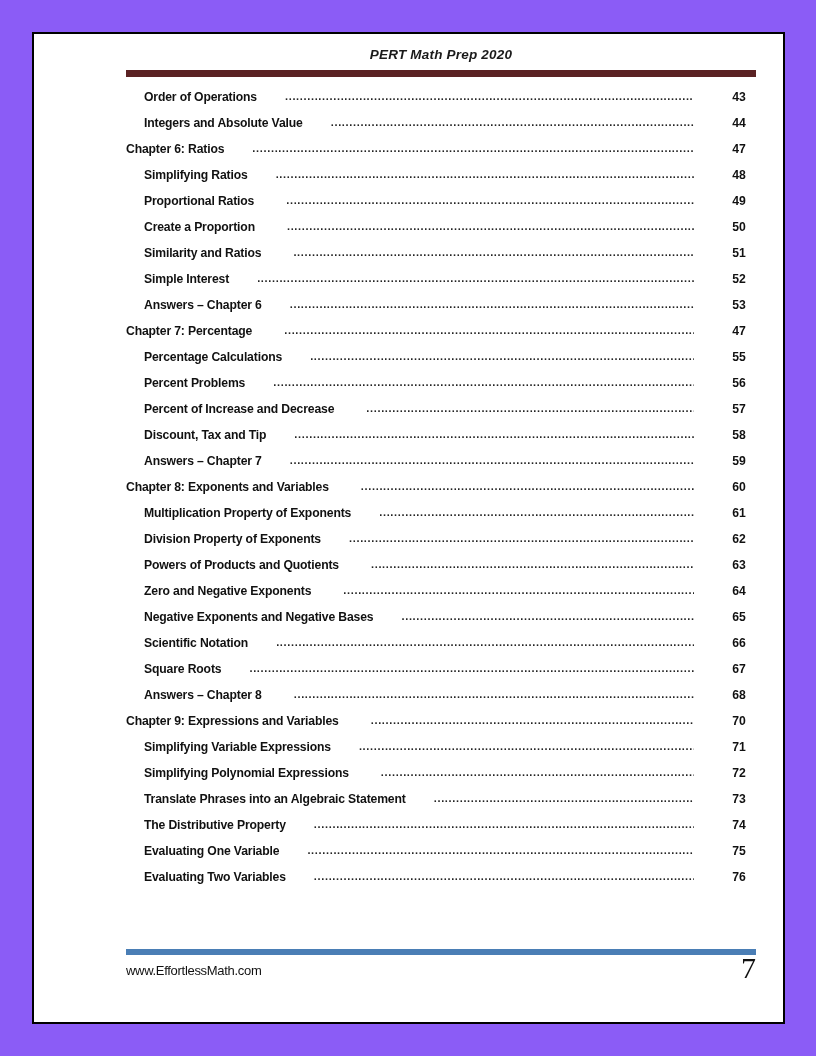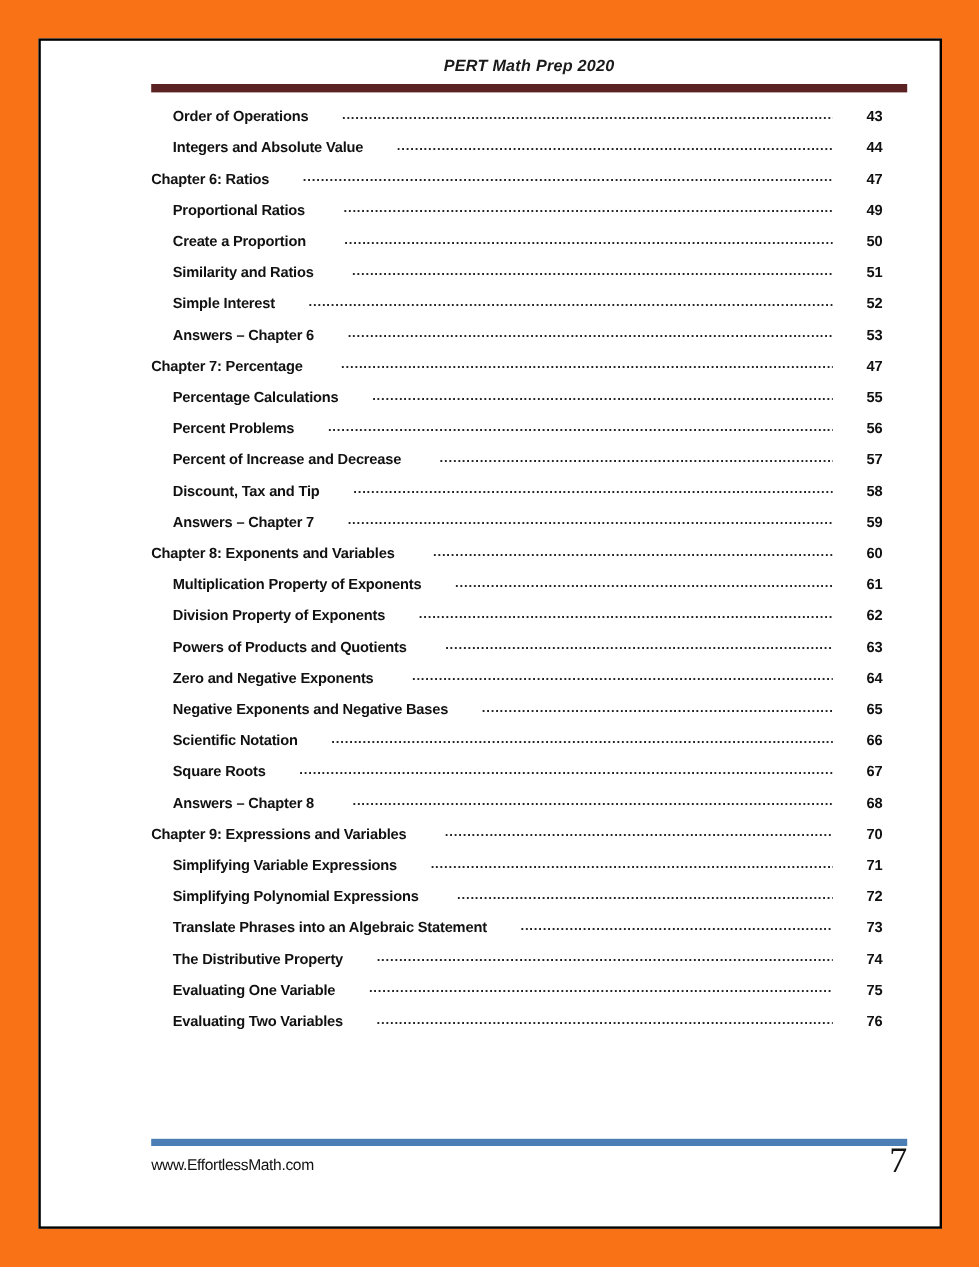--- a/index.html
+++ b/index.html
@@ -15,21 +15,21 @@
     -webkit-font-smoothing: antialiased;
   }
 
   
   .page-sheet {
     position: absolute;
     left: 0;
     top: 0;
     width: 816px;
     height: 1056px;
-    background: #f97316;
+    background: #8b5cf6;
     box-sizing: border-box;
   }
   .page-border {
     position: absolute;
     left: 32px;
     top: 32px;
     width: 753px;
     height: 992px;
     border: 2px solid #000000;
     box-sizing: border-box;
@@ -101,21 +101,21 @@
     bottom: -1px;
     font-size: 11px;
     font-weight: bold;
     letter-spacing: -1.2px;
     color: #222222;
     overflow: hidden;
     display: block;
   }
   .toc-row .toc-page {
     flex: 0 0 34px;
-    text-align: left;
+    text-align: center;
     font-size: 12.2px;
     font-weight: bold;
     letter-spacing: -0.1px;
     padding-left: 2px;
   }
 
   
   .toc-row.level-chapter { padding-left: 34px; }
   .toc-row.level-chapter .toc-page { flex-basis: 34px; }
   .toc-row.level-section { padding-left: 52px; }
@@ -180,20 +180,25 @@
         <div class="toc-row level-section">
           <span class="toc-label">Integers and Absolute Value</span>
           <span class="toc-dots"></span>
           <span class="toc-page">44</span>
         </div>
         <div class="toc-row level-chapter">
           <span class="toc-label">Chapter 6:  Ratios</span>
           <span class="toc-dots"></span>
           <span class="toc-page">47</span>
         </div>
+        <div class="toc-row level-section">
+          <span class="toc-label">Simplifying Ratios</span>
+          <span class="toc-dots"></span>
+          <span class="toc-page">48</span>
+        </div>
         <div class="toc-row level-section gap">
           <span class="toc-label">Proportional Ratios</span>
           <span class="toc-dots"></span>
           <span class="toc-page">49</span>
         </div>
         <div class="toc-row level-section gap">
           <span class="toc-label">Create a Proportion</span>
           <span class="toc-dots"></span>
           <span class="toc-page">50</span>
         </div>

